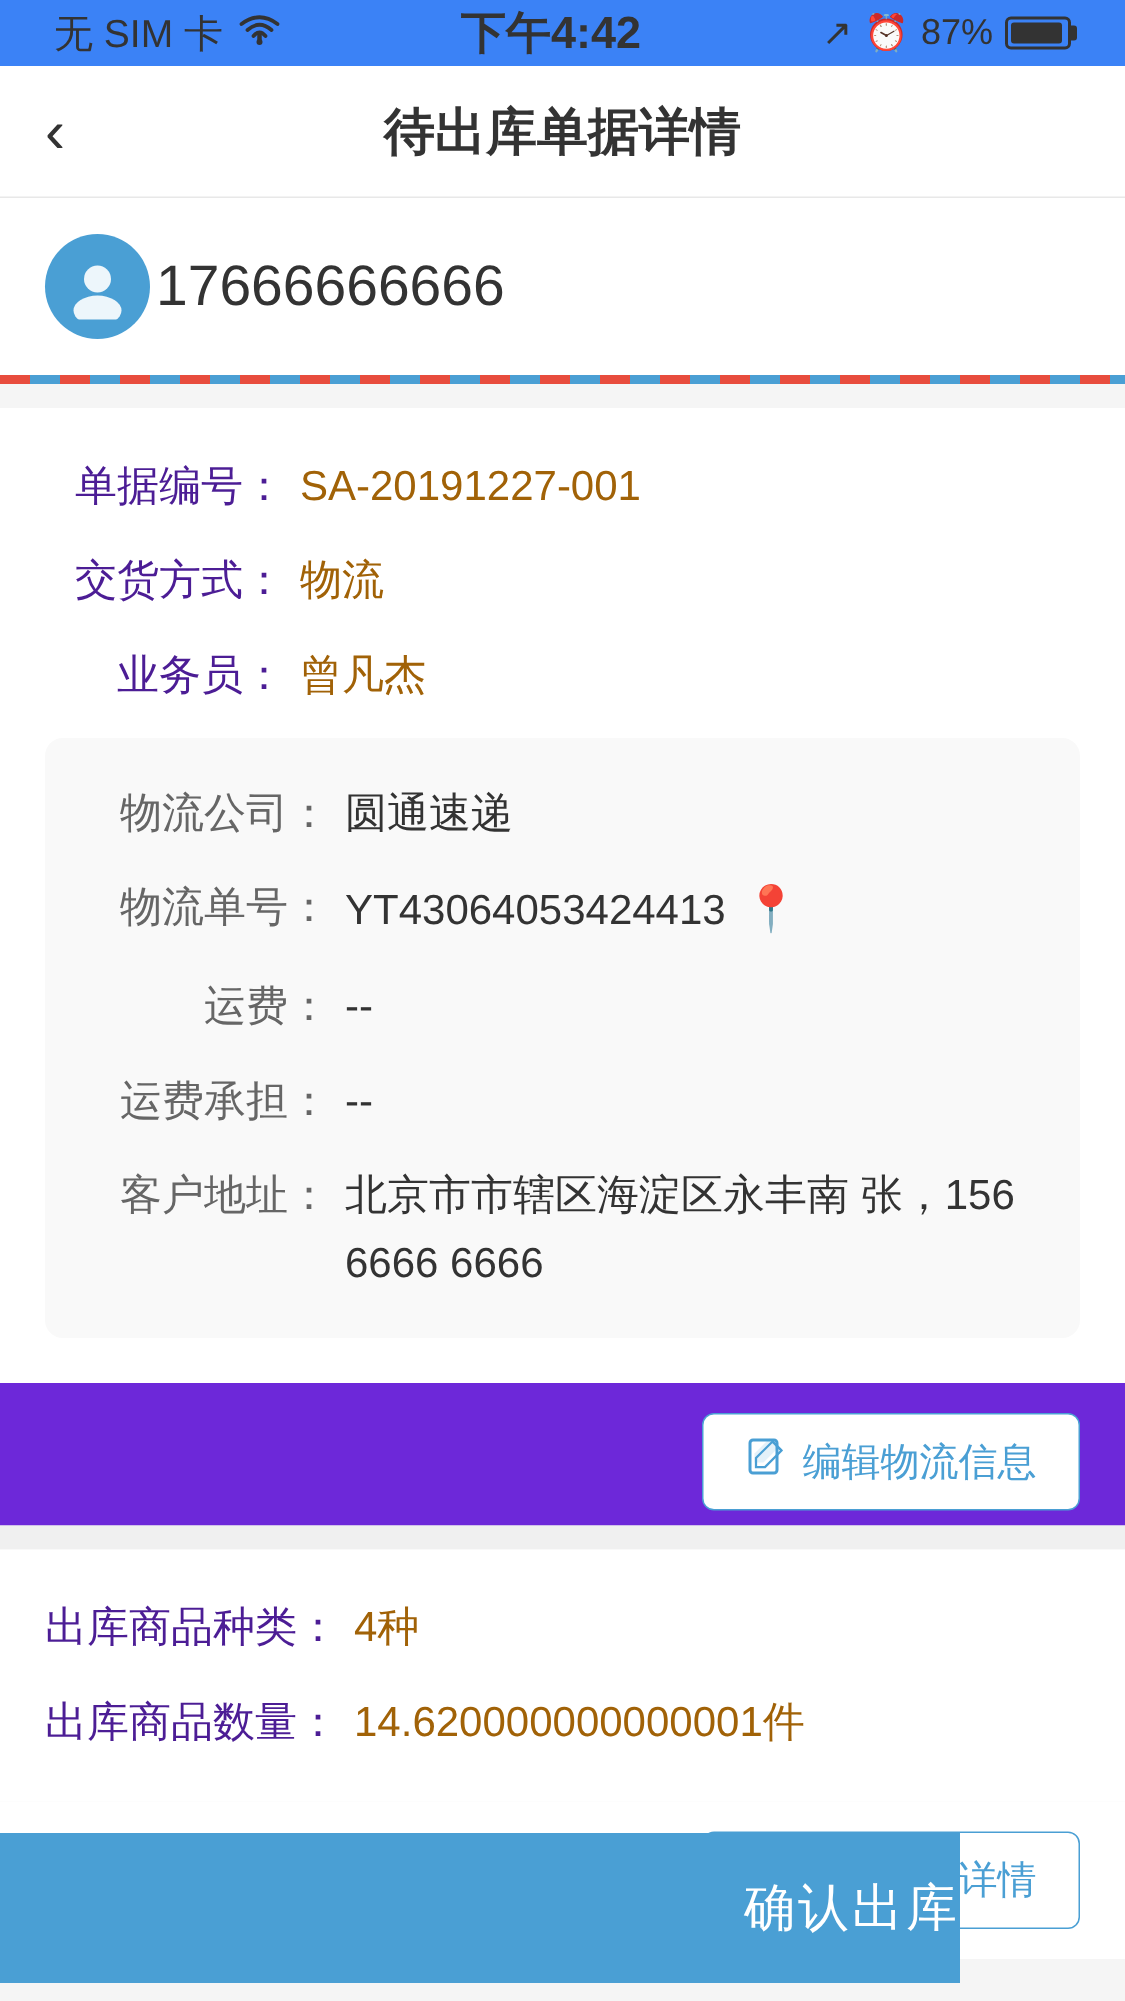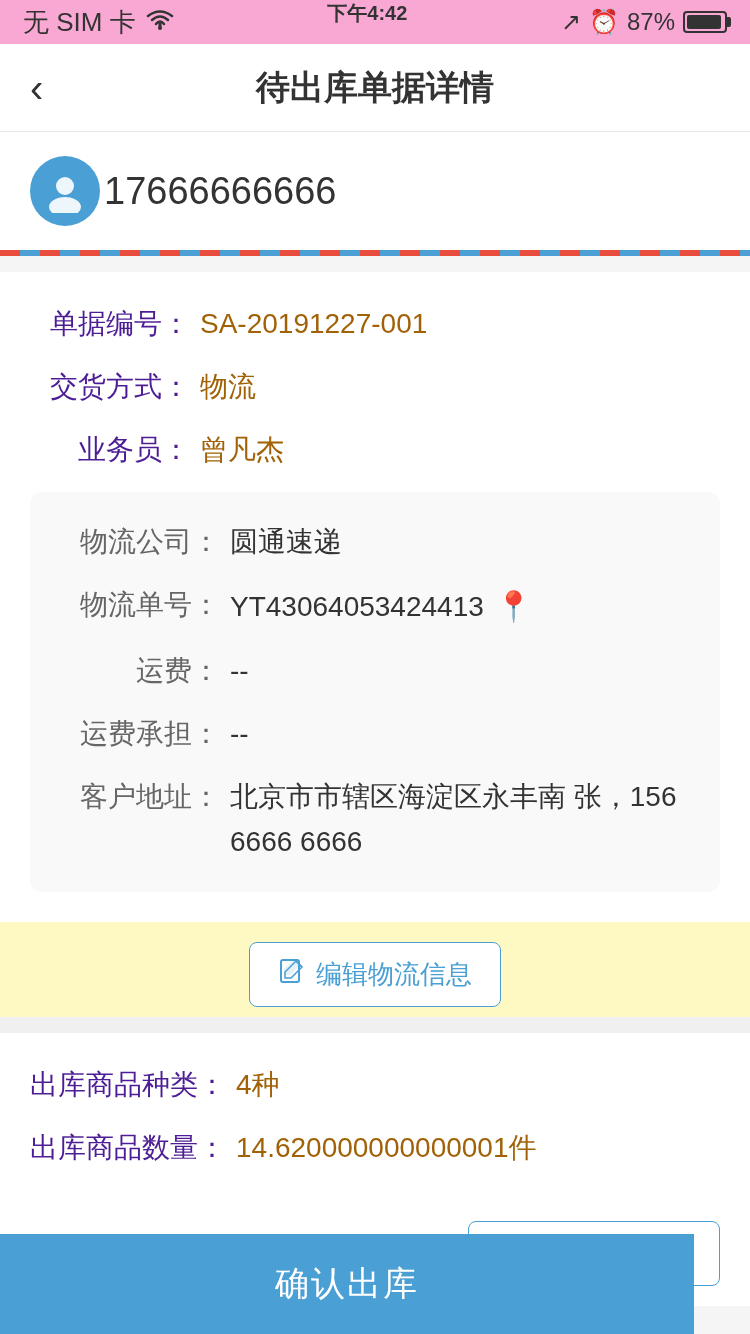--- a/index.html
+++ b/index.html
@@ -9,35 +9,36 @@
       min-height: 1334px;
       font-family: -apple-system, 'PingFang SC', 'Helvetica Neue', Arial, sans-serif;
       background: #f5f5f5;
       color: #333;
       font-size: 28px;
       position: relative;
     }
 
     
     .status-bar {
-      background: #f9a8d4;
+      background: #3b82f6;
       height: 44px;
       display: flex;
+      align-items: center;
       justify-content: space-between;
-      padding: 0 23px;
+      padding: 0 36px;
       font-size: 26px;
       font-weight: 500;
     }
     .status-left {
       display: flex;
       align-items: center;
       gap: 10px;
     }
     .status-center {
-      font-size: 20px;
+      font-size: 30px;
       font-weight: 600;
     }
     .status-right {
       display: flex;
       align-items: center;
       gap: 8px;
       font-size: 24px;
     }
     .battery {
       width: 44px;
@@ -190,23 +191,23 @@
       flex-wrap: wrap;
     }
     .location-icon {
       color: #4a9fd4;
       font-size: 30px;
     }
 
     
     .edit-btn-row {
       display: flex;
-      justify-content: center;
+      justify-content: flex-end;
       padding: 20px 30px 10px;
-      background: #fef9c3;
+      background: #6d28d9;
     }
     .edit-btn {
       border: 1.5px solid #4a9fd4;
       border-radius: 8px;
       padding: 14px 28px;
       color: #4a9fd4;
       font-size: 26px;
       display: flex;
       align-items: center;
       gap: 10px;
@@ -242,31 +243,31 @@
       display: flex;
       align-items: center;
       gap: 10px;
       background: #fff;
       cursor: pointer;
     }
 
     
     .confirm-btn {
       position: fixed;
-      bottom: 0;
+      bottom: 12px;
       left: 0;
-      width: 694px;
+      width: 640px;
       height: 100px;
       background: #4a9fd4;
       color: #fff;
       font-size: 34px;
       font-weight: 500;
       display: flex;
       align-items: center;
-      justify-content: center;
+      justify-content: flex-end;
       cursor: pointer;
       letter-spacing: 2px;
     }
 
     .page-content {
       padding-bottom: 100px;
       min-height: calc(1334px - 44px);
     }
   </style>
 </head>

